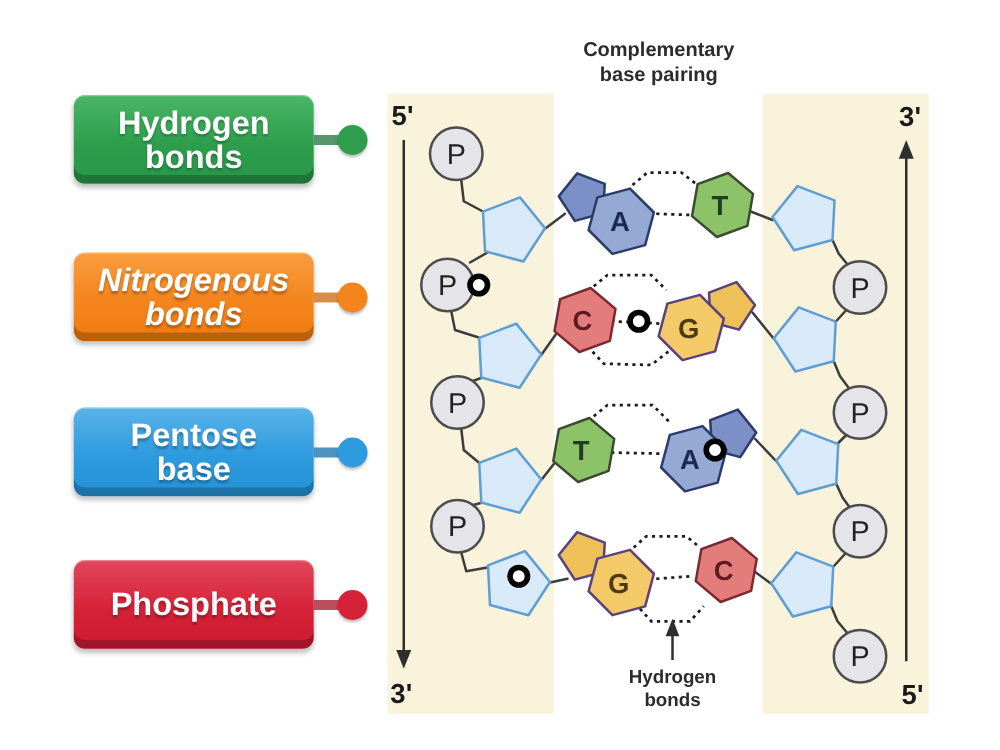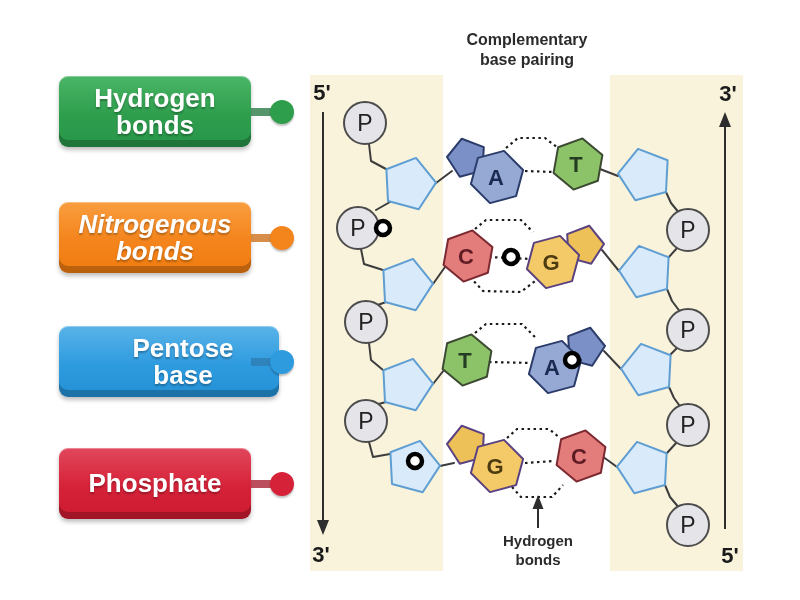--- a/index.html
+++ b/index.html
@@ -13,21 +13,21 @@
         box-shadow:inset 0 1px 0 rgba(255,255,255,.35), inset 0 -7px 0 rgba(0,0,0,.22), 0 3px 4px rgba(0,0,0,.25);
         cursor:grab;}
   .chip-text span{display:block;}
   .stem{position:absolute;left:192px;top:calc(50% - 4px);width:21px;height:8px;opacity:.85;}
   .dot{position:absolute;left:211px;top:calc(50% - 12px);width:24px;height:24px;border-radius:50%;
        box-shadow:0 2px 2px rgba(0,0,0,.25);}
   .c-green .chip-body,.c-green{background:linear-gradient(180deg,#4ab566 0%,#2e9e4d 55%,#28964a 100%);}
   .c-green .stem{background:#398452;} .c-green .dot{background:#2e9e4d;}
   .c-orange{background:linear-gradient(180deg,#f99d3f 0%,#f4841c 55%,#ef7c10 100%);font-style:italic;}
   .c-orange .stem{background:#cf7a2a;} .c-orange .dot{background:#f4841c;}
-  .c-blue{background:linear-gradient(180deg,#59b3e8 0%,#2e9bdf 55%,#2491d6 100%);padding-left:28px;}
+  .c-blue{background:linear-gradient(180deg,#59b3e8 0%,#2e9bdf 55%,#2491d6 100%);}
   .c-blue .stem{background:#2f7fb5;} .c-blue .dot{background:#2e9bdf;}
   .c-red{background:linear-gradient(180deg,#e1475b 0%,#d62239 55%,#cd1a31 100%);justify-content:center;}
   .c-red .stem{background:#b03042;} .c-red .dot{background:#d62239;}
   
   svg{position:absolute;left:0;top:0;}
   svg text{font-family:"Liberation Sans",sans-serif;}
   .band{fill:#faf3dc;}
   .bk{stroke:#3c3c3c;stroke-width:2;fill:none;stroke-linecap:round;stroke-linejoin:round;}
   .sugar{fill:#d9ebfb;stroke:#5f9ed2;stroke-width:2;stroke-linejoin:round;}
   .phos{fill:#e5e4e8;stroke:#4c4c4c;stroke-width:2;}

